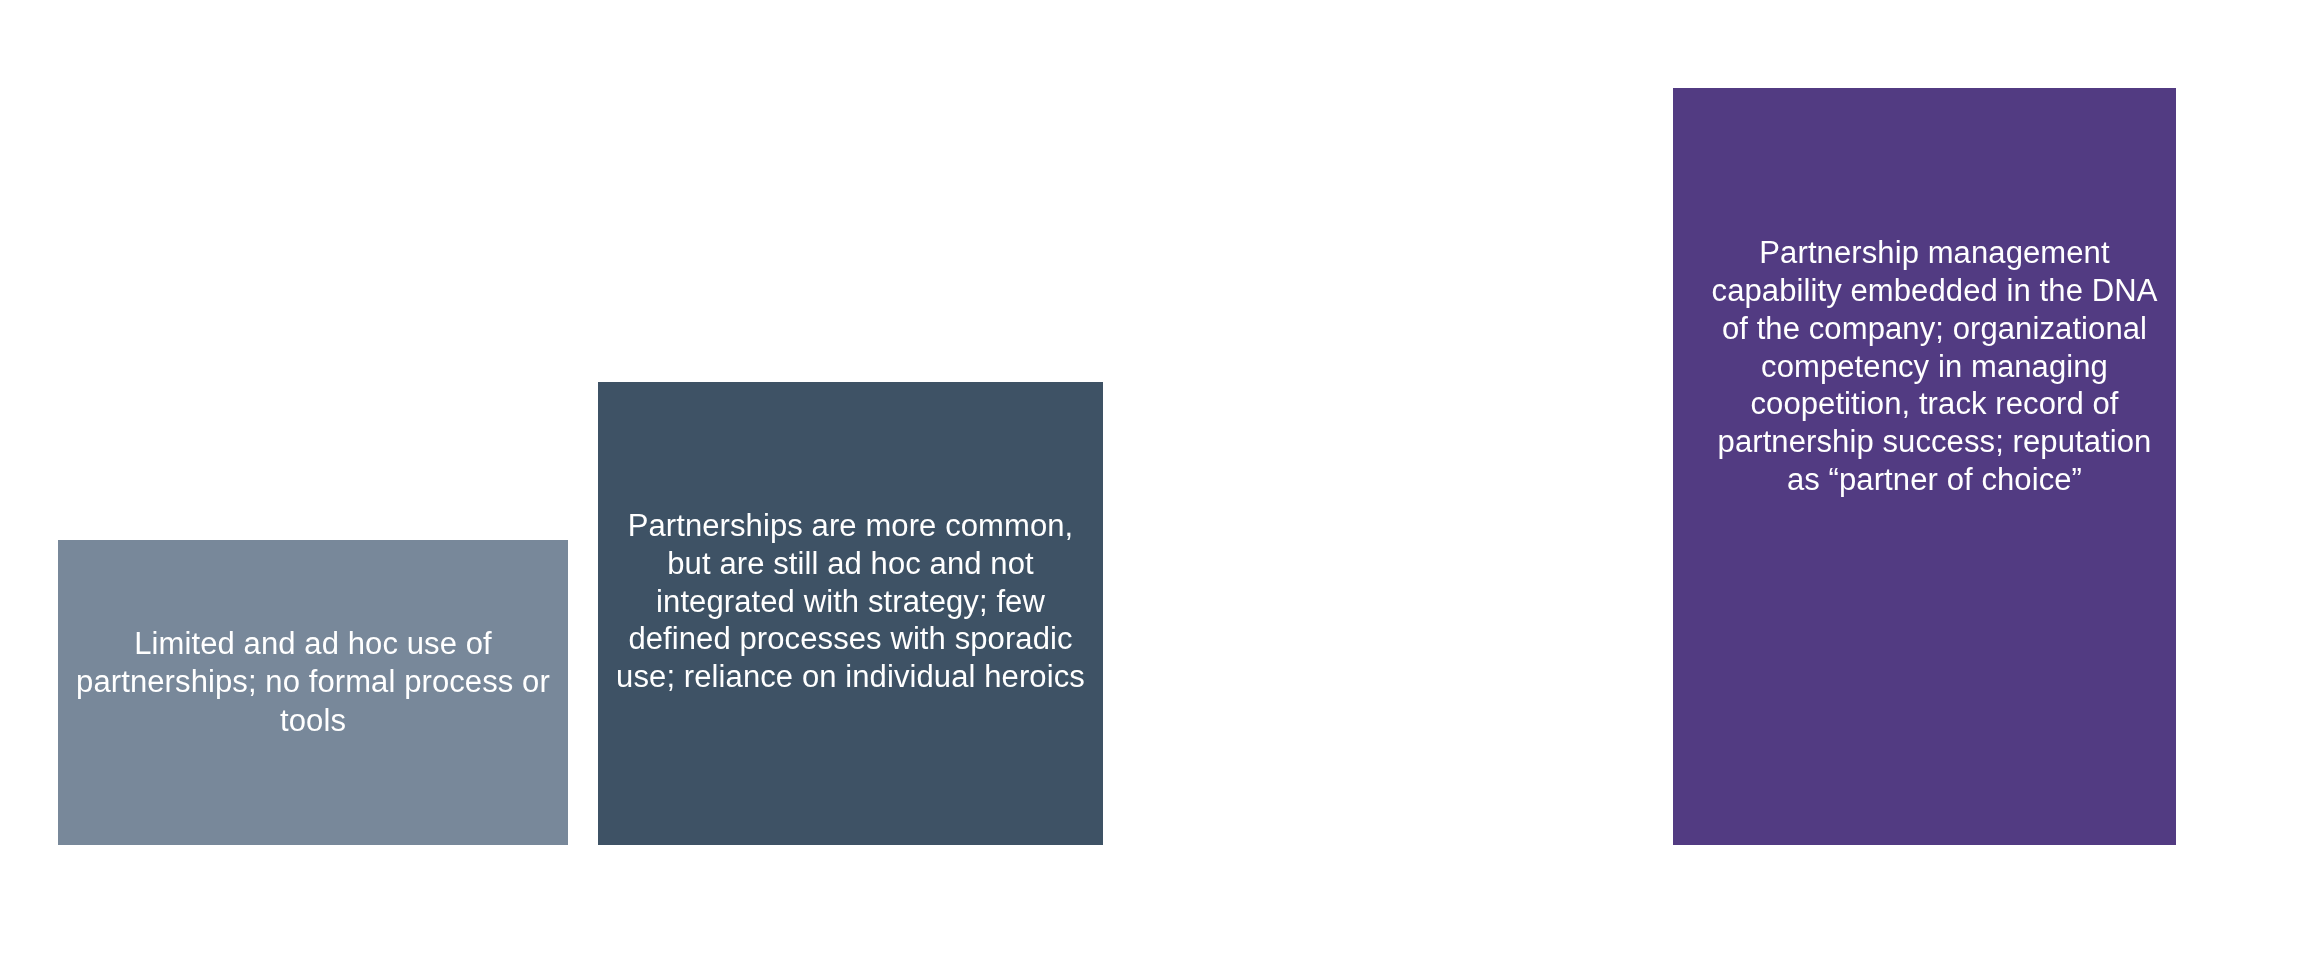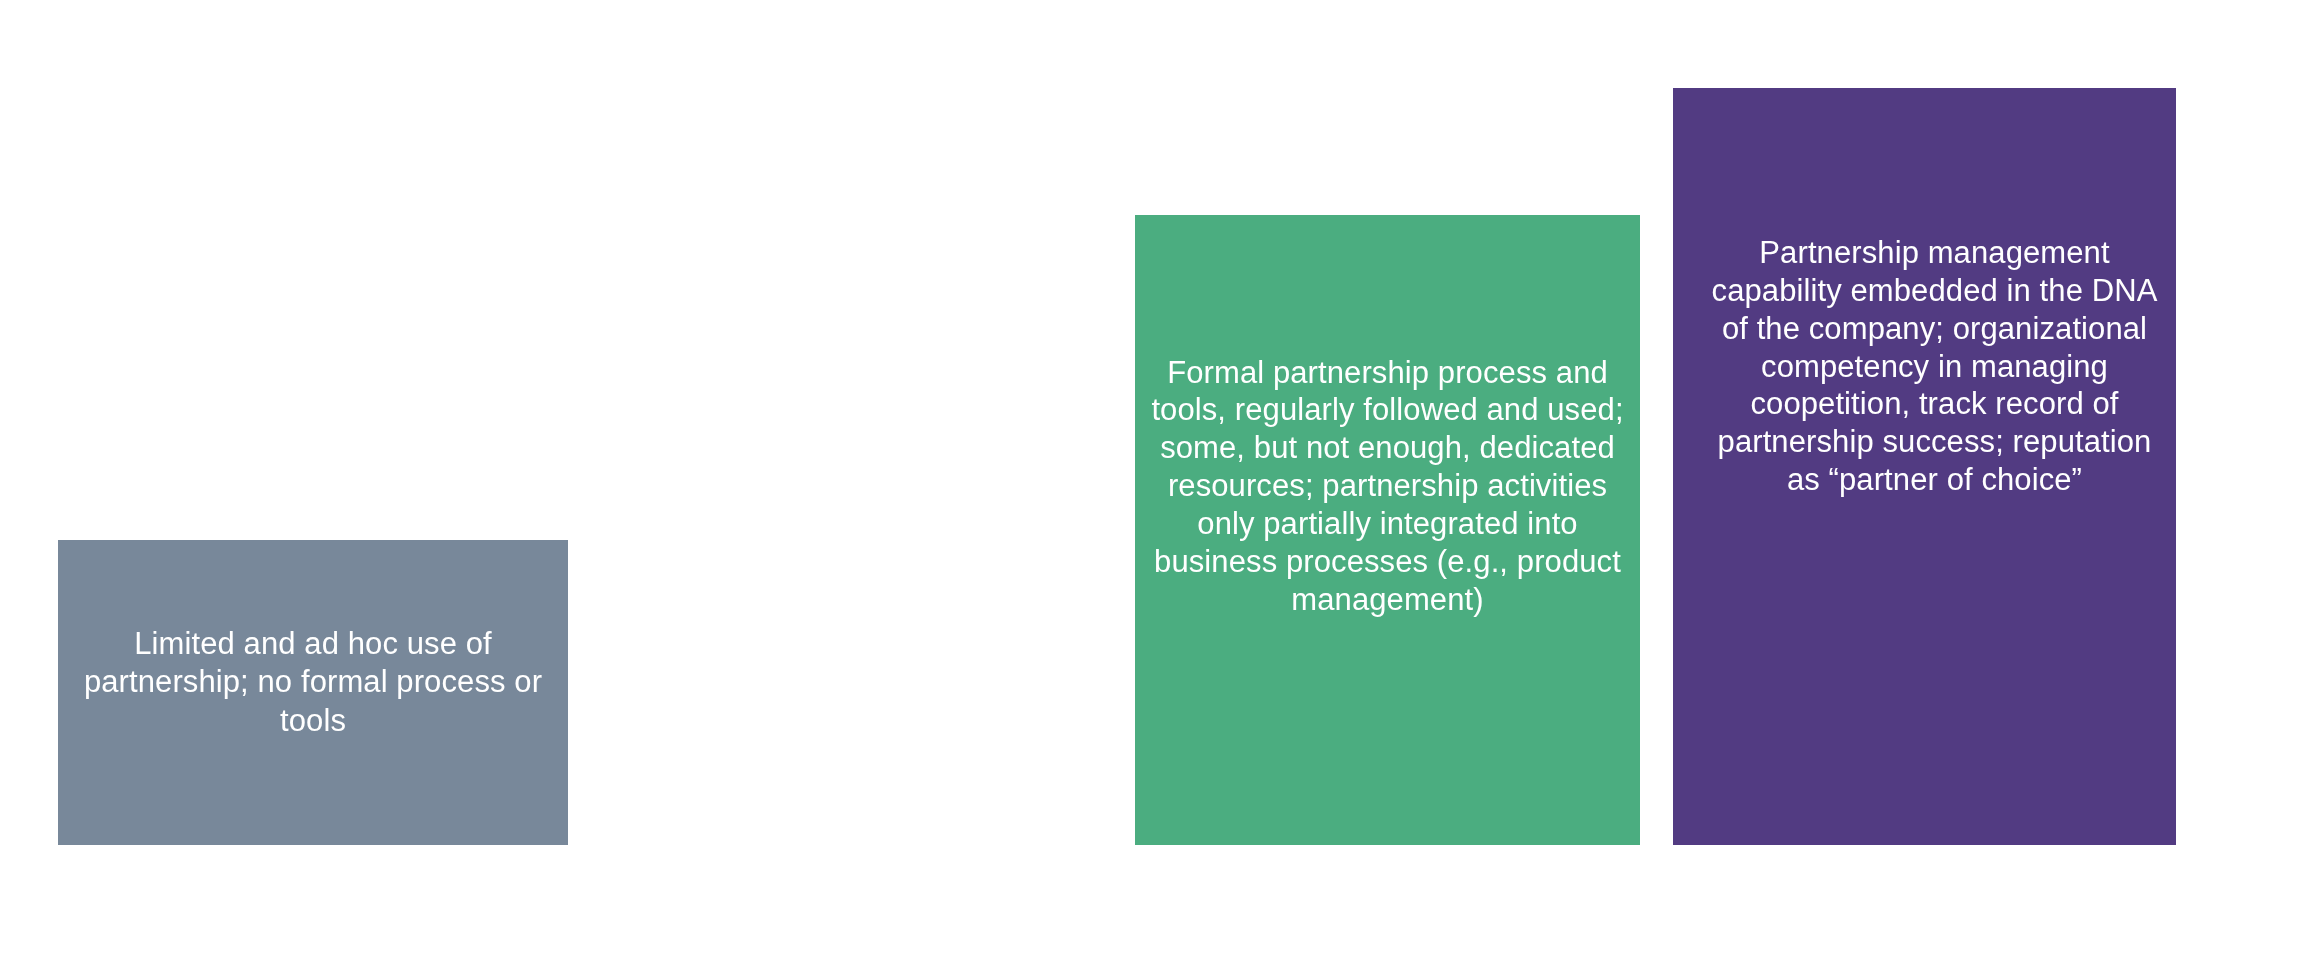--- a/index.html
+++ b/index.html
@@ -92,25 +92,25 @@
     padding-bottom: 200px;
     padding-left: 36px;
   }
 </style>
 </head>
 <body>
 
 <div id="maturity-chart">
 
   <div class="stage-bar" id="stage-bar-1" style="background-color: rgb(120, 136, 154);">
-    <div class="stage-text">Limited and ad hoc use of partnership; no formal process or tools</div>
+    <div class="stage-text">Limited and ad hoc use of partnerships; no formal process or tools</div>
   </div>
 
+  <div class="stage-bar" id="stage-bar-2" style="background-color: rgb(62, 82, 101);">
+    <div class="stage-text">Partnerships are more common, but are still ad hoc and not integrated with strategy; few defined processes with sporadic use; reliance on individual heroics</div>
+  </div>
 
-  <div class="stage-bar" id="stage-bar-3" style="background-color: rgb(75, 173, 128);">
-    <div class="stage-text">Formal partnership process and tools, regularly followed and used; some, but not enough, dedicated resources; partnership activities only partially integrated into business processes (e.g., product management)</div>
-  </div>
 
   <div class="stage-bar" id="stage-bar-4" style="background-color: rgb(82, 59, 130);">
     <div class="stage-text">Partnership management capability embedded in the DNA of the company; organizational competency in managing coopetition, track record of partnership success; reputation as “partner of choice”</div>
   </div>
 
 </div>
 
 </body></html>

